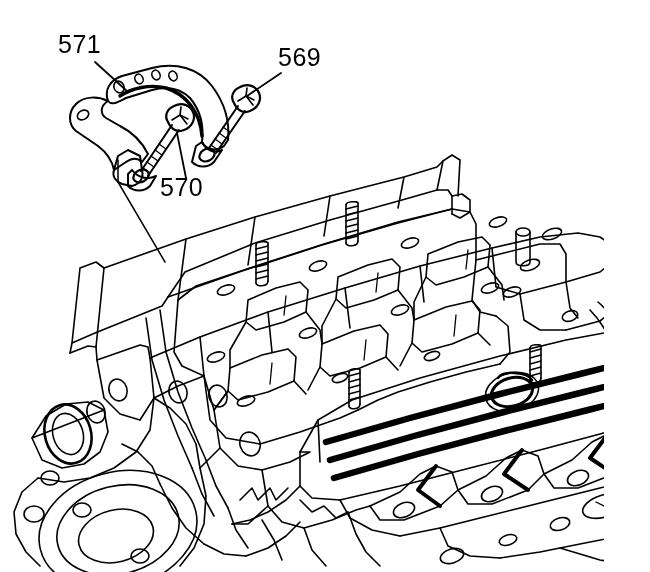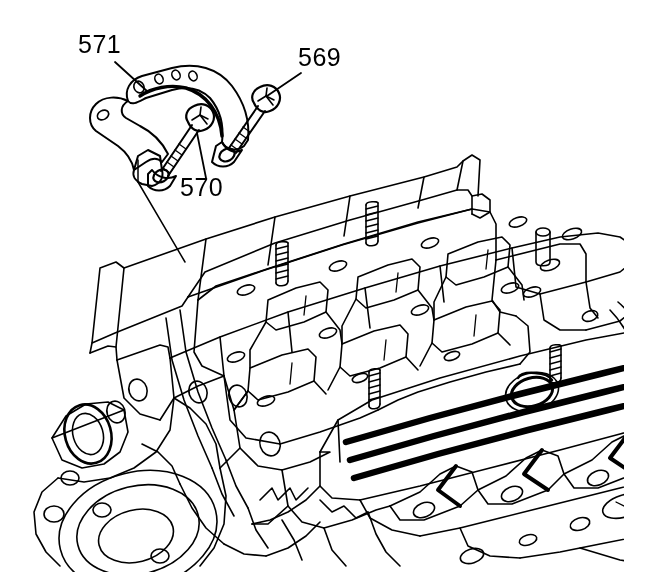--- a/index.html
+++ b/index.html
@@ -10,21 +10,20 @@
   }
   body {
     font-family: "Liberation Sans", sans-serif;
   }
   #figure {
     position: relative;
     width: 604px;
     height: 572px;
     background: #ffffff;
     overflow: hidden;
-    padding-left: 20px;
   }
   #figure svg {
     display: block;
     width: 650px;
     height: 572px;
   }
   .callout-text {
     font-family: "Liberation Sans", sans-serif;
     font-size: 25px;
     font-weight: 400;

